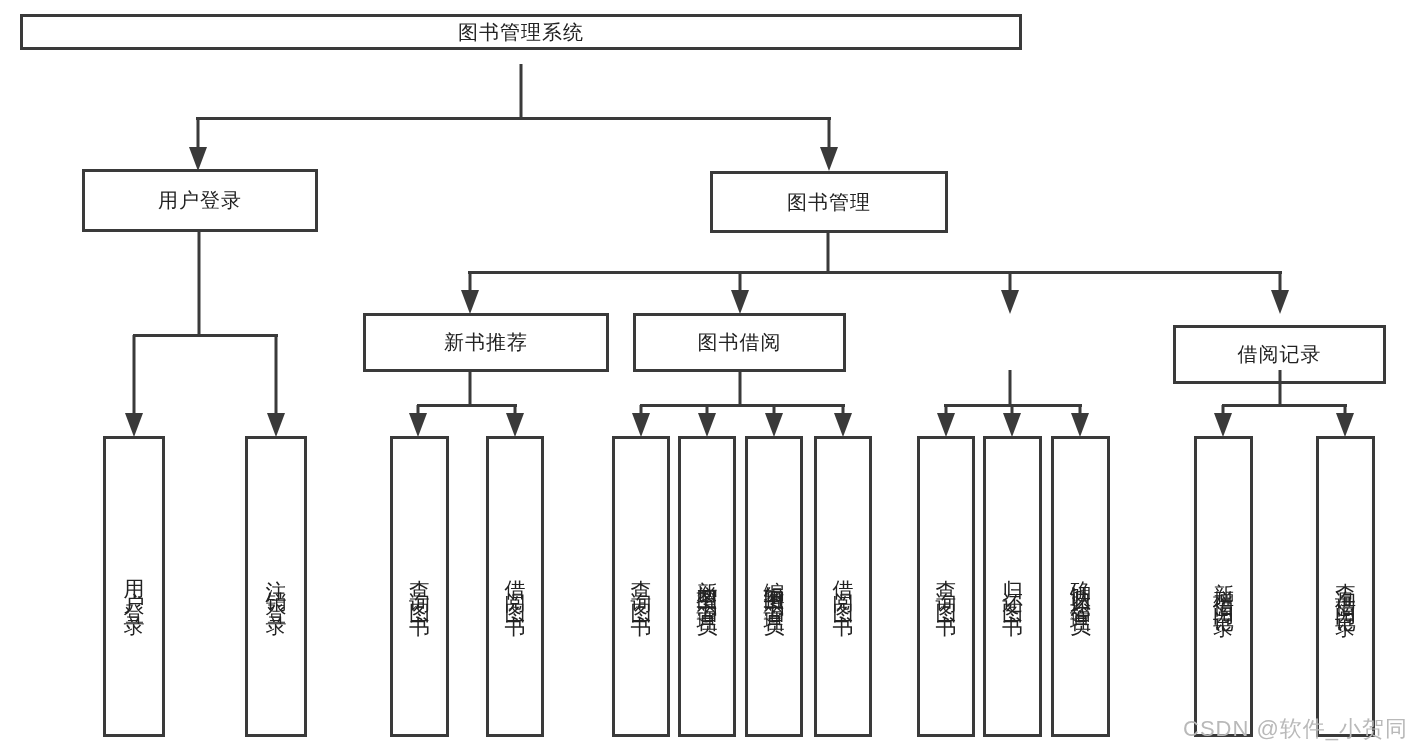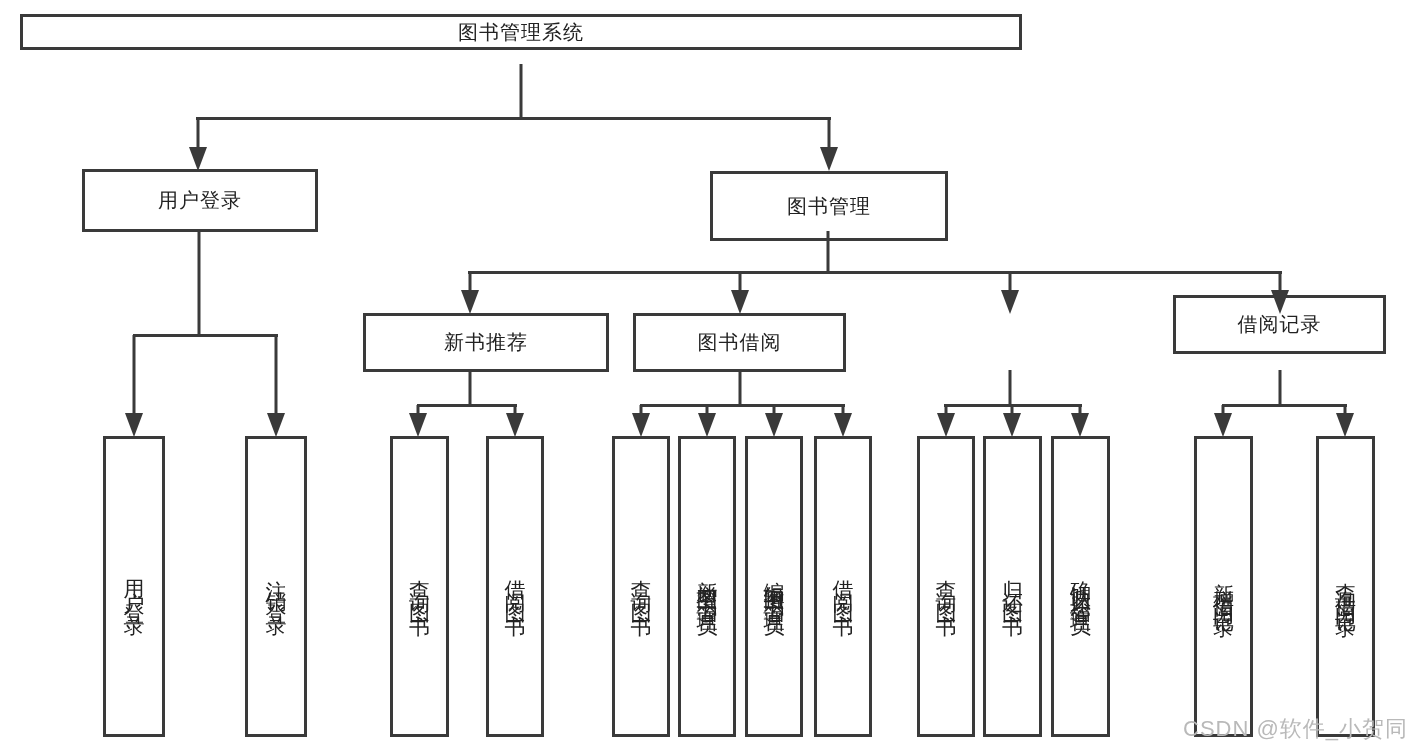--- a/index.html
+++ b/index.html
@@ -65,31 +65,31 @@
 
 <div class="canvas">
 
   <div class="node" style="left:20px;top:14px;width:1002px;height:36px;">
     <span>图书管理系统</span>
   </div>
 
   <div class="node" style="left:82px;top:169px;width:236px;height:63px;">
     <span>用户登录</span>
   </div>
-  <div class="node" style="left:710px;top:171px;width:238px;height:70px;">
+  <div class="node" style="left:710px;top:171px;width:238px;height:62px;">
     <span>图书管理</span>
   </div>
 
   <div class="node" style="left:363px;top:313px;width:246px;height:59px;">
     <span>新书推荐</span>
   </div>
   <div class="node" style="left:633px;top:313px;width:213px;height:59px;">
     <span>图书借阅</span>
   </div>
-  <div class="node" style="left:1173px;top:295px;width:213px;height:59px;">
+  <div class="node" style="left:1173px;top:325px;width:213px;height:59px;">
     <span>借阅记录</span>
   </div>
 
   <div class="node v v4" style="left:103px;top:436px;width:62px;height:301px;">
     <span>用户登录</span>
   </div>
   <div class="node v v4" style="left:245px;top:436px;width:62px;height:301px;">
     <span>注销登录</span>
   </div>
 

